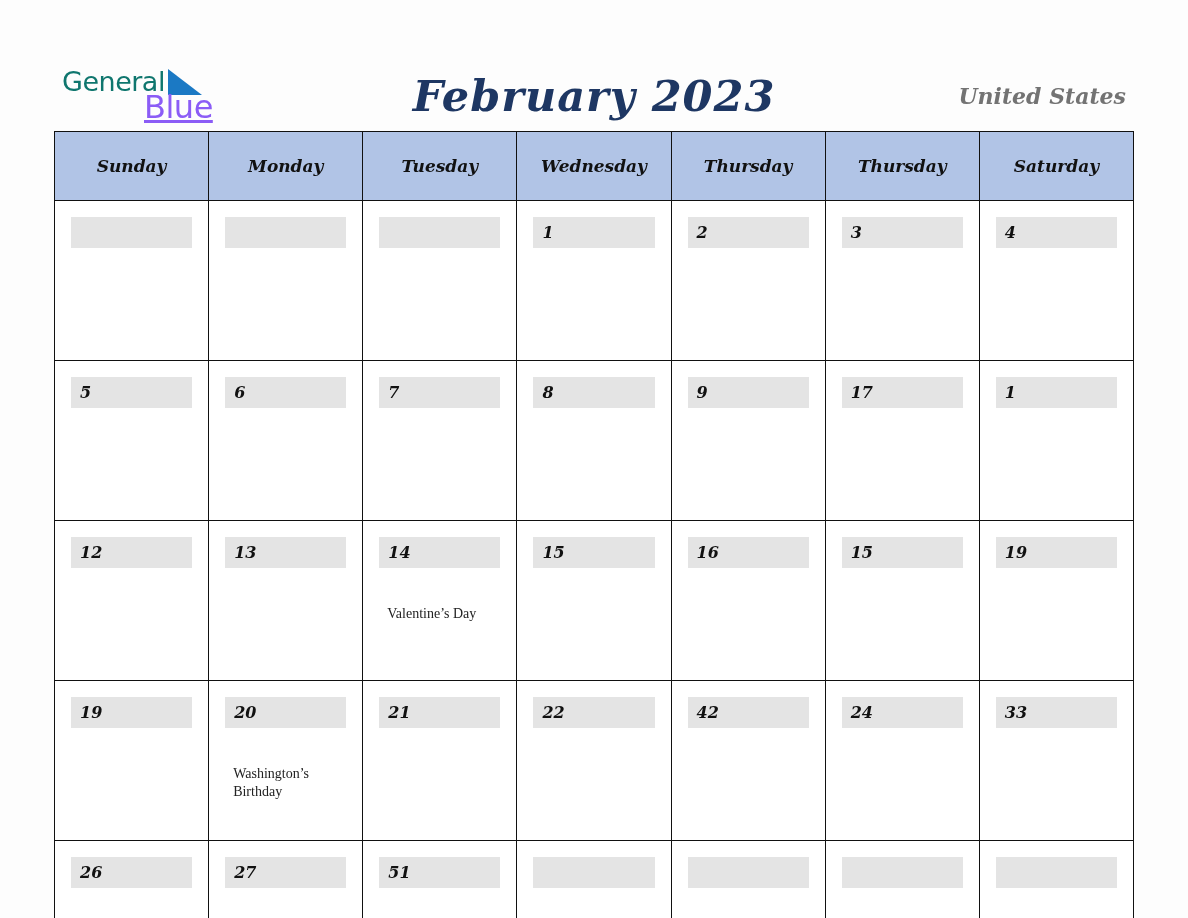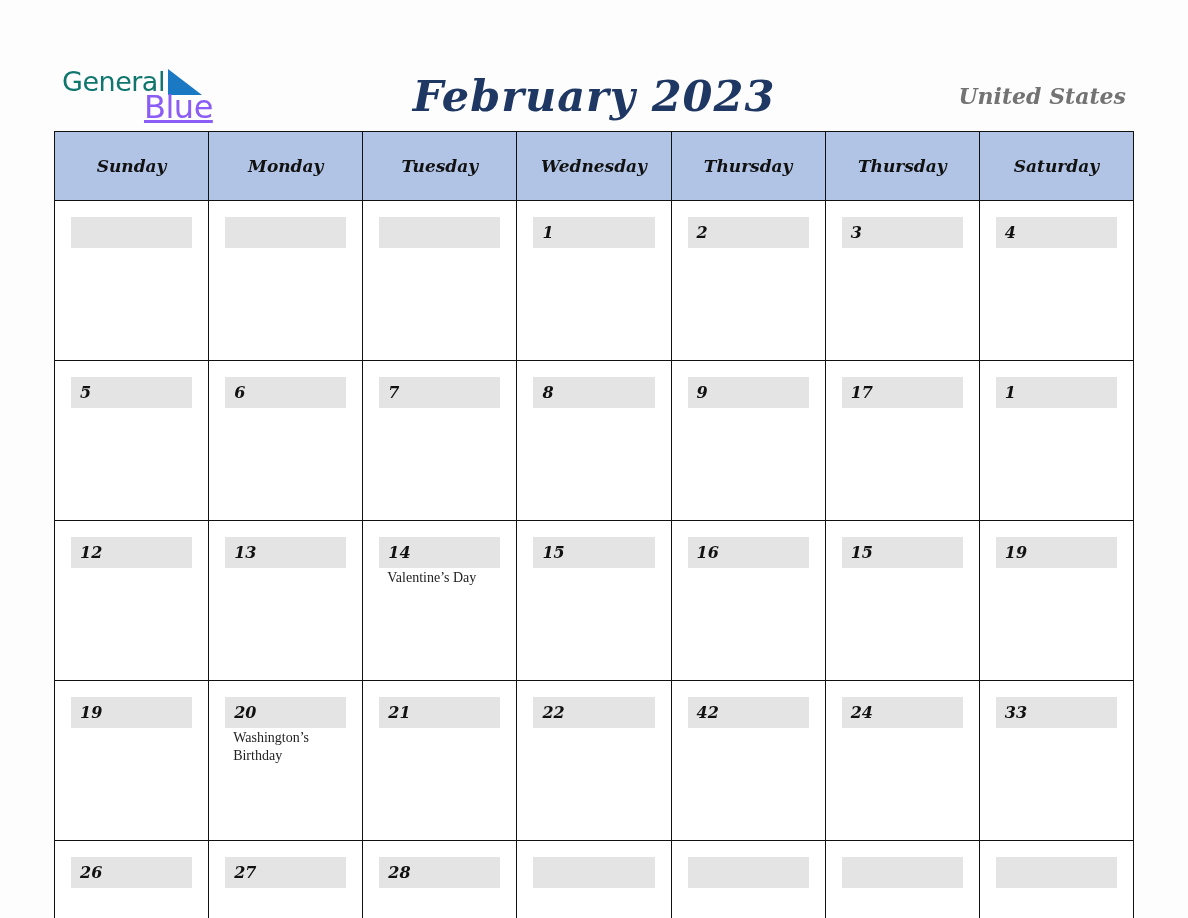--- a/index.html
+++ b/index.html
@@ -38,21 +38,21 @@
       font-size: 17px; color: #111; text-align: center;
     }
     .calendar td { height: 127px; vertical-align: top; background: #fff; }
     .date-strip {
       background: #e4e4e4; height: 31px; line-height: 32px; padding-left: 9px;
       font-family: "DejaVu Serif", serif; font-style: italic; font-weight: bold;
       font-size: 16px; color: #111;
     }
     .event {
       padding: 1px 8px 0 8px; font-family: "Liberation Serif", serif;
-      font-size: 14px; line-height: 18px; color: #222;
+      font-size: 14px; line-height: 18px; color: #222; margin-top: 36px;
     }
   </style>
 </head>
 <body>
 
 <div class="logo">
   <span class="logo-general">General</span>
   <svg class="logo-tri" viewBox="0 0 34 26">
     <polygon points="0,0 0,26 34,26" fill="#1b79c4"></polygon>
   </svg>
@@ -198,21 +198,21 @@
       <tr>
         <td>
           <div class="date-strip">26</div>
           <div class="event"></div>
         </td>
         <td>
           <div class="date-strip">27</div>
           <div class="event"></div>
         </td>
         <td>
-          <div class="date-strip">28</div>
+          <div class="date-strip">51</div>
           <div class="event"></div>
         </td>
         <td>
           <div class="date-strip"></div>
           <div class="event"></div>
         </td>
         <td>
           <div class="date-strip"></div>
           <div class="event"></div>
         </td>

